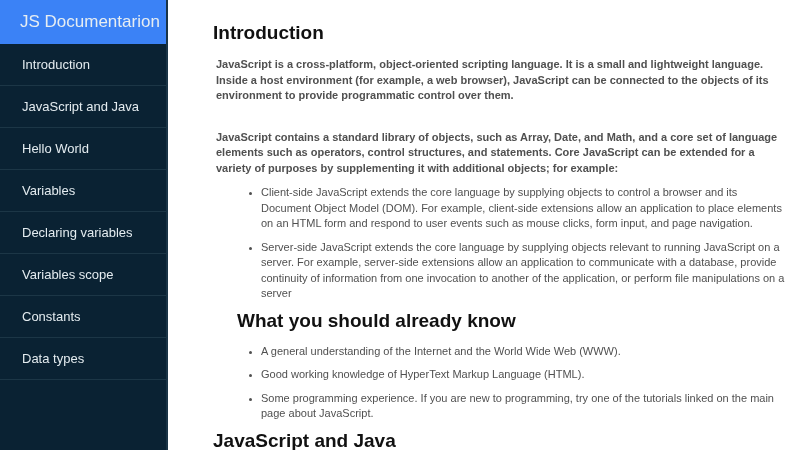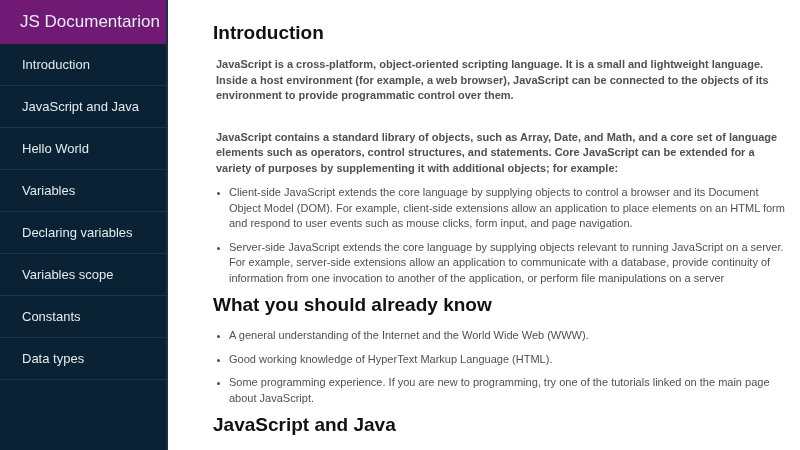--- a/index.html
+++ b/index.html
@@ -1,31 +1,31 @@
 <!DOCTYPE html>
 <html><head>
 <meta charset="utf-8">
 <style>
   html, body { margin:0; padding:0; }
   body { width:800px; height:450px; overflow:hidden; background:#fff; font-family:"Liberation Sans", sans-serif; position:relative; }
   #navbar { position:absolute; left:0; top:0; width:168px; height:450px; background:#0a2233; border-right:2px solid #1a3446; box-sizing:border-box; overflow:hidden; }
-  #navbar header { height:44px; background:#701a75; color:#e6edf2; font-size:17px; line-height:44px; padding-left:20px; box-sizing:border-box; white-space:nowrap; }
+  #navbar header { height:44px; background:#3b82f6; color:#e6edf2; font-size:17px; line-height:44px; padding-left:20px; box-sizing:border-box; white-space:nowrap; }
   #navbar ul { list-style:none; margin:0; padding:0; }
   #navbar li { height:42px; border-bottom:1px solid #1c3646; box-sizing:border-box; }
   #navbar li a { display:block; color:#e4ecf0; font-size:13px; line-height:41px; padding-left:22px; text-decoration:none; white-space:nowrap; }
   #main { position:absolute; left:168px; top:0; width:632px; height:450px; overflow:hidden; padding-left:45px; padding-right:14px; box-sizing:border-box; }
   h2 { font-size:19px; font-weight:bold; color:#111; margin:0; }
   #sec-intro h2 { margin-top:22px; margin-bottom:13px; }
-  p, li.txt { font-size:11px; line-height:15.5px; color:#505050; }
+  p, li.txt { font-size:11px; line-height:15.5px; color:#505050;margin-left:32px; }
   p { margin:0 0 0 3px;font-weight:bold; }
   .p-gap { margin-top:26px; margin-bottom:9px; }
   ul.content { margin:0; padding-left:16px; }
   ul.content li { margin-bottom:8px; }
   ul.content li::marker { font-size:9px; }
-  #sec-know h2 { margin-top:2px; margin-bottom:12px; }
+  #sec-know h2 { margin-top:2px; margin-bottom:12px;margin-left:24px; }
   #sec-know p { margin-bottom:9px; }
   #sec-java h2 { margin-top:4px; }
 </style>
 </head>
 <body>
 
 <nav id="navbar">
   <header>JS Documentarion</header>
   <ul>
     <li>

